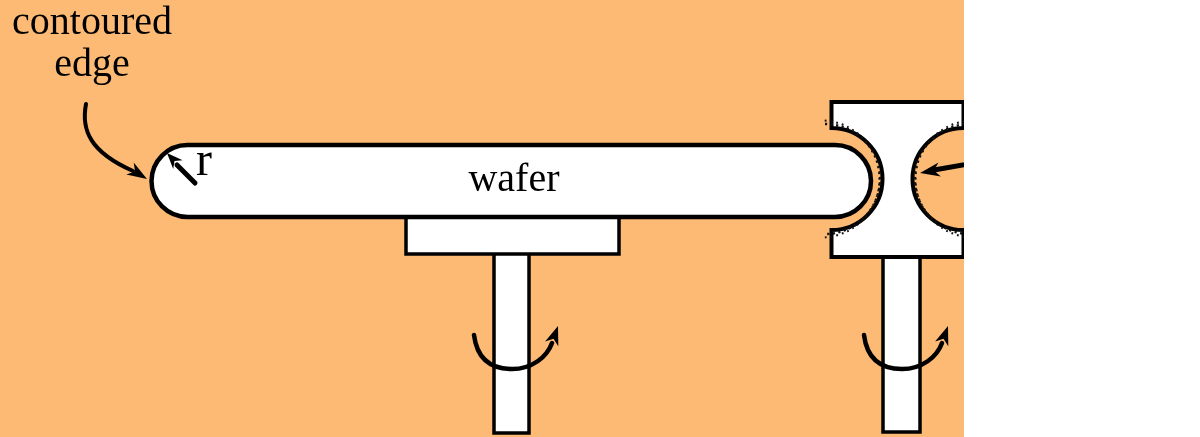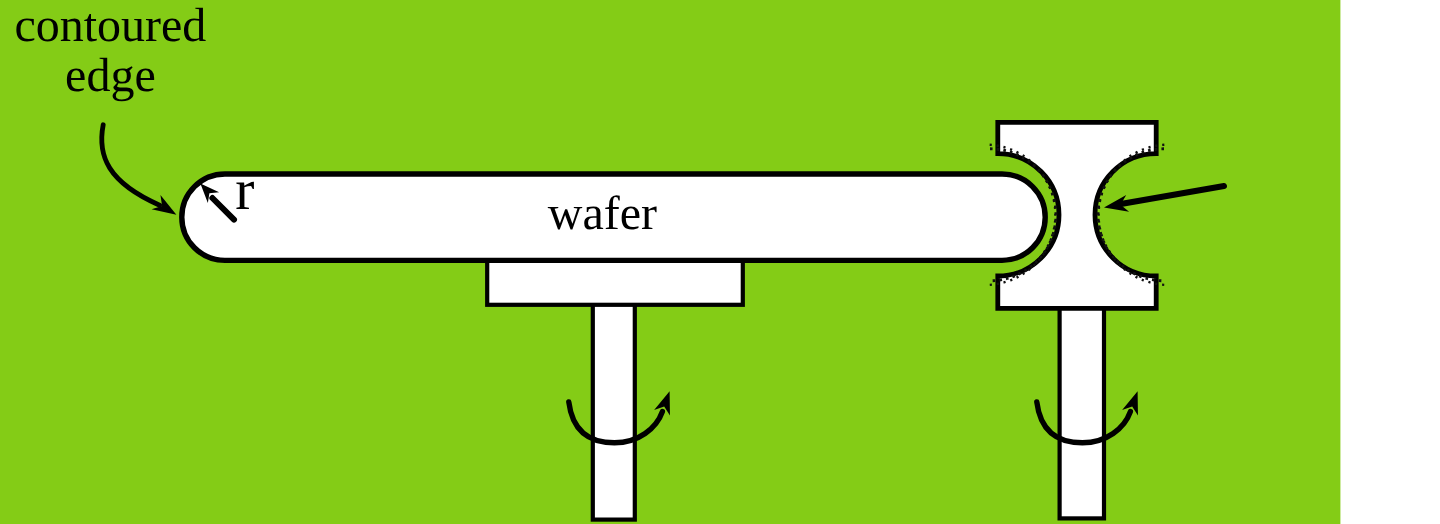--- a/index.html
+++ b/index.html
@@ -1,19 +1,19 @@
 <!DOCTYPE html>
 <html><head>
 <meta charset="utf-8">
 <style>
   html,body{margin:0;padding:0;background:#ffffff;}
   .stage{
     position:relative;
-    width:1117px;height:437px;
-    background:#84cc16;
+    width:964px;height:437px;
+    background:#fdba74;
     overflow:hidden;
     font-family:"Liberation Serif","DejaVu Serif",serif;
   }
   .stage svg{position:absolute;left:0;top:0;}
   .label{
     position:absolute;
     color:#000;
     font-size:40px;
     line-height:42px;
     white-space:nowrap;
@@ -71,16 +71,16 @@
     </g>
   </svg>
 
   <div class="label centered" style="left:0;top:5;width:184px;">
     <span class="lline">contoured</span>
     <span class="lline">edge</span>
   </div>
 
   <div class="label r-label" style="left:196px;top:135px;">r</div>
 
-  <div class="label centered" style="left:422px;top:157px;width:160px;">wafer</div>
+  <div class="label centered" style="left:434px;top:157px;width:160px;">wafer</div>
 
 
 </div>
 
 </body></html>

